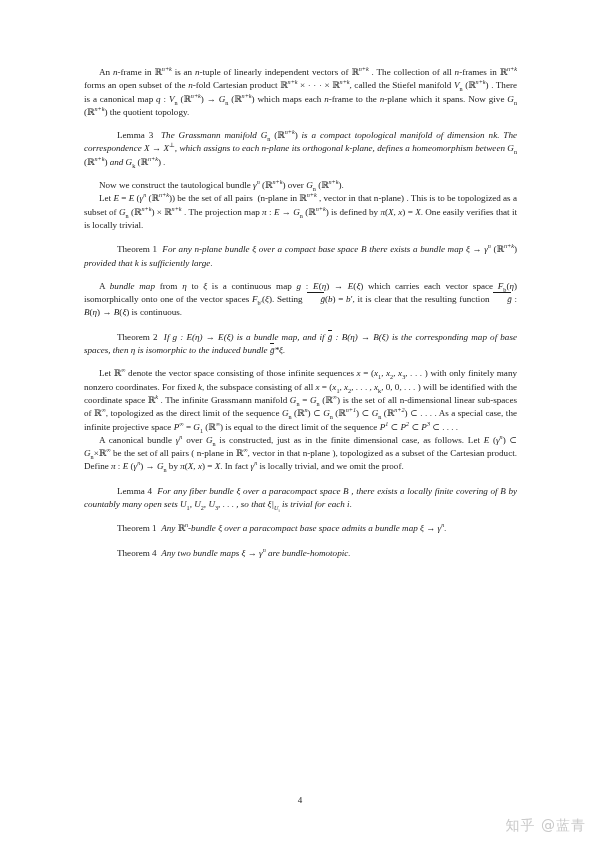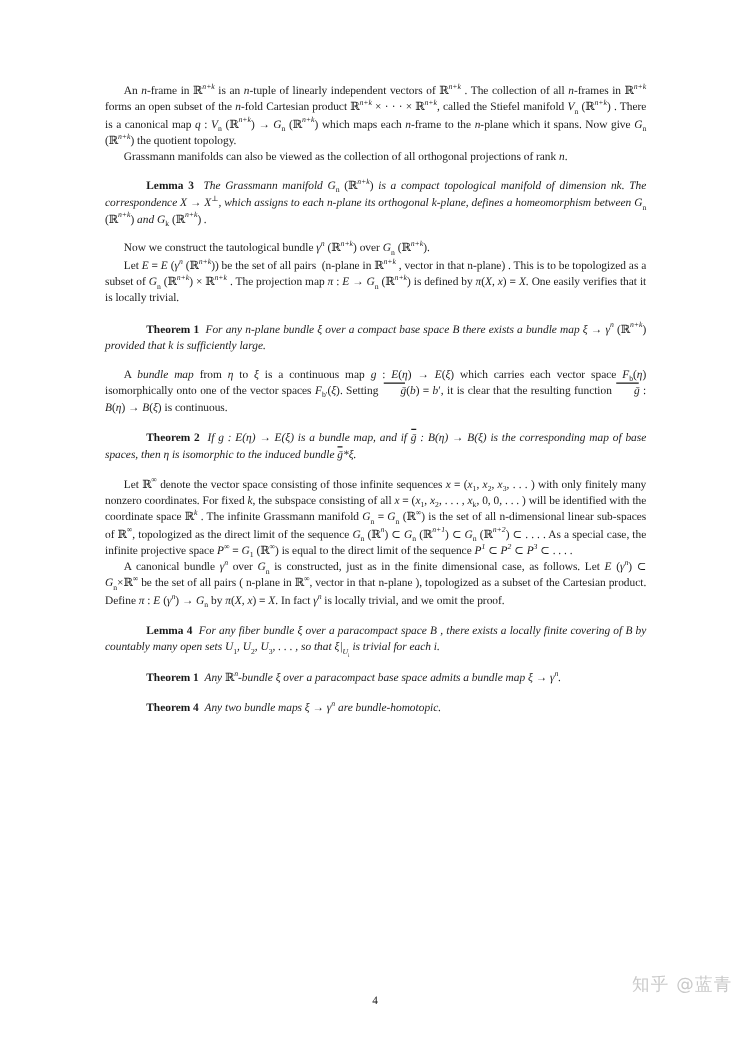--- a/index.html
+++ b/index.html
@@ -38,21 +38,21 @@
   }
   .gap-md { height: 10px; }
   .gap-lg { height: 11px; }
   .stmt {
     margin: 0;
     text-indent: 0;
     font-style: italic;
   }
   .stmt .head {
     font-style: normal;
-    font-weight: bold;
+    font-weight: normal;
     padding-left: 33px;
   }
   i, em { }
   .mi { font-style: italic; }
   .up { font-style: normal; }
   .bb {
     font-family: "Liberation Serif", "DejaVu Serif", serif;
     font-style: normal;
     position: relative;
     letter-spacing: -0.2px;
@@ -87,38 +87,37 @@
     top: 795px;
     width: 600px;
     text-align: center;
     font-size: 9px;
     font-family: "Liberation Serif", "DejaVu Serif", serif;
     color: #1a1a1a;
   }
   #watermark {
     position: absolute;
     right: 14px;
-    top: 779px;
+    top: 817px;
     font-family: "DejaVu Sans", sans-serif;
     font-size: 14px;
     color: #c9c9c9;
     letter-spacing: 1px;
     white-space: nowrap;
   }
 </style>
 </head>
 <body>
 
 <div id="page">
 
   <div id="textblock">
 
     <p class="para">An <span class="mi">n</span>-frame in <span class="bb">ℝ</span><sup>n+k</sup> is an <span class="mi">n</span>-tuple of linearly independent vectors of <span class="bb">ℝ</span><sup>n+k</sup> . The collection of all <span class="mi">n</span>-frames in <span class="bb">ℝ</span><sup>n+k</sup> forms an open subset of the <span class="mi">n</span>-fold Cartesian product <span class="bb">ℝ</span><sup>n+k</sup> × · · · × <span class="bb">ℝ</span><sup>n+k</sup>, called the Stiefel manifold <span class="mi">V</span><sub>n</sub> <span class="up">(</span><span class="bb">ℝ</span><sup>n+k</sup><span class="up">)</span> . There is a canonical map <span class="mi">q</span> : <span class="mi">V</span><sub>n</sub> <span class="up">(</span><span class="bb">ℝ</span><sup>n+k</sup><span class="up">)</span> → <span class="mi">G</span><sub>n</sub> <span class="up">(</span><span class="bb">ℝ</span><sup>n+k</sup><span class="up">)</span> which maps each <span class="mi">n</span>-frame to the <span class="mi">n</span>-plane which it spans. Now give <span class="mi">G</span><sub>n</sub> <span class="up">(</span><span class="bb">ℝ</span><sup>n+k</sup><span class="up">)</span> the quotient topology.</p>
 
-    <p class="para">Grassmann manifolds can also be viewed as the collection of all orthogonal projections of rank <span class="mi">n</span>.</p>
 
     <div class="gap-md"></div>
 
     <p class="stmt"><span class="head">Lemma 3</span> &nbsp;The Grassmann manifold <span class="mi">G</span><sub>n</sub> <span class="up">(</span><span class="bb">ℝ</span><sup>n+k</sup><span class="up">)</span> is a compact topological manifold of dimension <span class="mi">nk</span>. The correspondence <span class="mi">X</span> → <span class="mi">X</span><sup>⊥</sup>, which assigns to each <span class="mi">n</span>-plane its orthogonal <span class="mi">k</span>-plane, defines a homeomorphism between <span class="mi">G</span><sub>n</sub> <span class="up">(</span><span class="bb">ℝ</span><sup>n+k</sup><span class="up">)</span> and <span class="mi">G</span><sub>k</sub> <span class="up">(</span><span class="bb">ℝ</span><sup>n+k</sup><span class="up">)</span> .</p>
 
     <div class="gap-md"></div>
 
     <p class="para">Now we construct the tautological bundle <span class="mi">γ</span><sup>n</sup> <span class="up">(</span><span class="bb">ℝ</span><sup>n+k</sup><span class="up">)</span> over <span class="mi">G</span><sub>n</sub> <span class="up">(</span><span class="bb">ℝ</span><sup>n+k</sup><span class="up">)</span>.</p>
 
     <p class="para">Let <span class="mi">E</span> = <span class="mi">E</span> <span class="up">(</span><span class="mi">γ</span><sup>n</sup> <span class="up">(</span><span class="bb">ℝ</span><sup>n+k</sup><span class="up">))</span> be the set of all pairs &nbsp;(n-plane in <span class="bb">ℝ</span><sup>n+k</sup> , vector in that n-plane) . This is to be topologized as a subset of <span class="mi">G</span><sub>n</sub> <span class="up">(</span><span class="bb">ℝ</span><sup>n+k</sup><span class="up">)</span> × <span class="bb">ℝ</span><sup>n+k</sup> . The projection map <span class="mi">π</span> : <span class="mi">E</span> → <span class="mi">G</span><sub>n</sub> <span class="up">(</span><span class="bb">ℝ</span><sup>n+k</sup><span class="up">)</span> is defined by <span class="mi">π</span>(<span class="mi">X</span>, <span class="mi">x</span>) = <span class="mi">X</span>. One easily verifies that it is locally trivial.</p>

